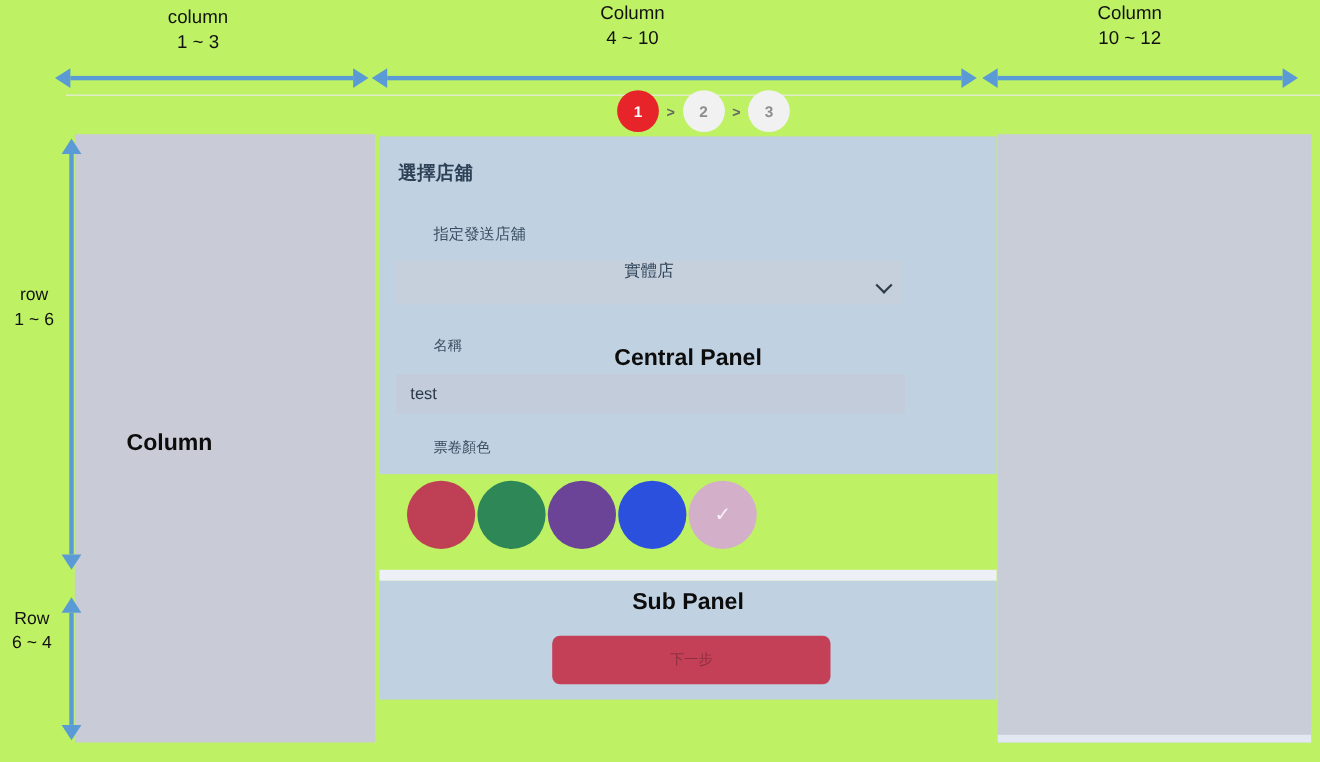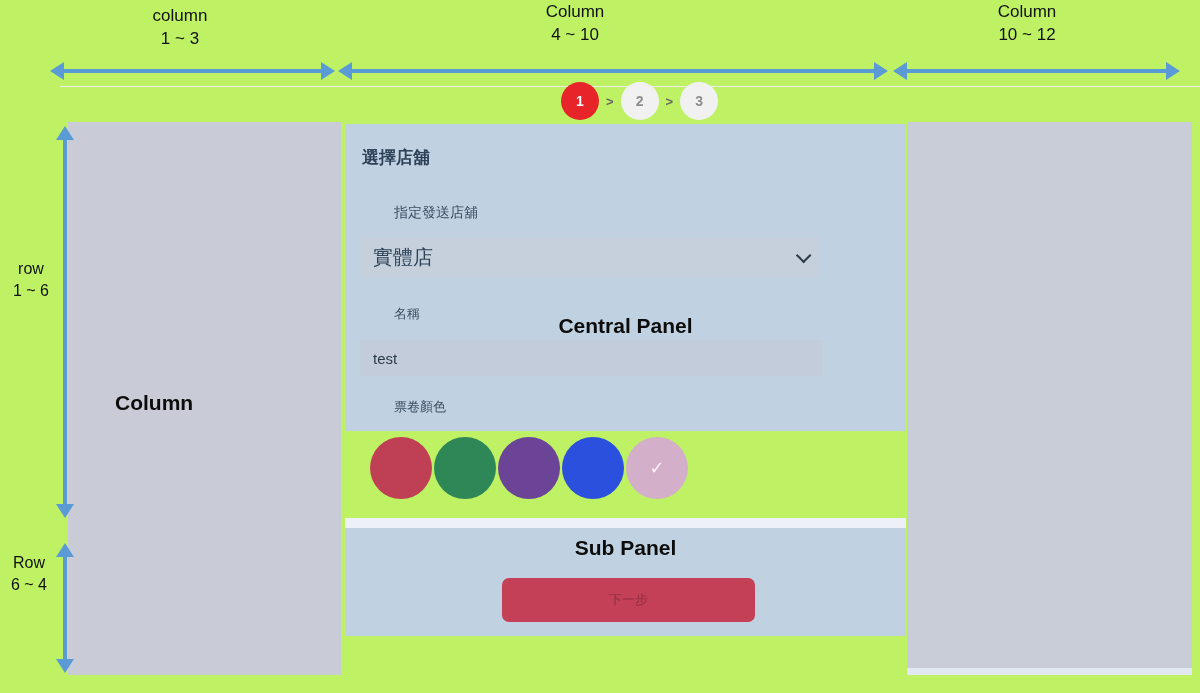--- a/index.html
+++ b/index.html
@@ -28,21 +28,21 @@
   .panel-left{position:absolute;left:68px;top:122px;width:273px;height:553px;background:var(--panel-gray,#c9ccd6);}
   .panel-right{position:absolute;left:907px;top:122px;width:285px;height:546px;background:var(--panel-gray-right,#c9cdd8);border-bottom:7px solid #e2e8f2;}
   .central-col{position:absolute;left:345px;top:124px;width:561px;height:556px;}
   .central-panel{position:absolute;left:0;top:0;width:100%;height:307px;background:var(--panel-blue,#c0d1e1);}
   .col-divider{position:absolute;left:0;top:394px;width:100%;height:10px;background:var(--divider,#edf1f7);}
   .sub-panel{position:absolute;left:0;top:404px;width:100%;height:108px;background:var(--panel-blue,#c0d1e1);}
   
   .form-title{position:absolute;left:17px;top:22px;font-size:17px;font-weight:bold;color:var(--title-text,#2d4257);}
   .field-label{position:absolute;left:17px;color:var(--label-text,#3a4f63);font-size:13px;margin-left:32px;}
   .select-box{position:absolute;left:15px;top:113px;width:460px;height:40px;background:var(--field-bg,#c6d0dd);
-    display:flex;align-items:center;padding:0 13px;box-sizing:border-box;font-size:20px;color:var(--title-text,#2d4257);cursor:pointer;}
+    display:flex;align-items:center;padding:0 13px;box-sizing:border-box;font-size:15px;color:var(--title-text,#2d4257);cursor:pointer;flex-direction:column;}
   .chevron{margin-left:auto;width:9px;height:9px;border-right:2px solid #2d3a4a;border-bottom:2px solid #2d3a4a;transform:rotate(45deg) translateY(-3px);}
   .text-input{position:absolute;left:15px;top:216px;width:463px;height:36px;background:var(--input-bg,#c3ccda);
     border:none;outline:none;padding:0 13px;box-sizing:border-box;font-size:15px;color:#2b3a4a;font-family:inherit;}
   .swatch-row{position:absolute;left:25px;top:313px;display:flex;gap:2px;}
   .swatch{width:62px;height:62px;border-radius:50%;display:flex;align-items:center;justify-content:center;cursor:pointer;}
   .check{color:rgba(255,255,255,0.85);font-size:18px;}
   .overlay-label{position:absolute;left:0;width:100%;text-align:center;font-size:21px;font-weight:bold;color:#0c0c0c;pointer-events:none;}
   .next-btn{position:absolute;left:157px;top:50px;width:253px;height:44px;background:var(--button-bg,#c44056);
     border:none;border-radius:7px;font-size:13px;color:var(--button-text,#8e2f42);font-family:Liberation Sans, sans-serif;cursor:pointer;}
 </style>

